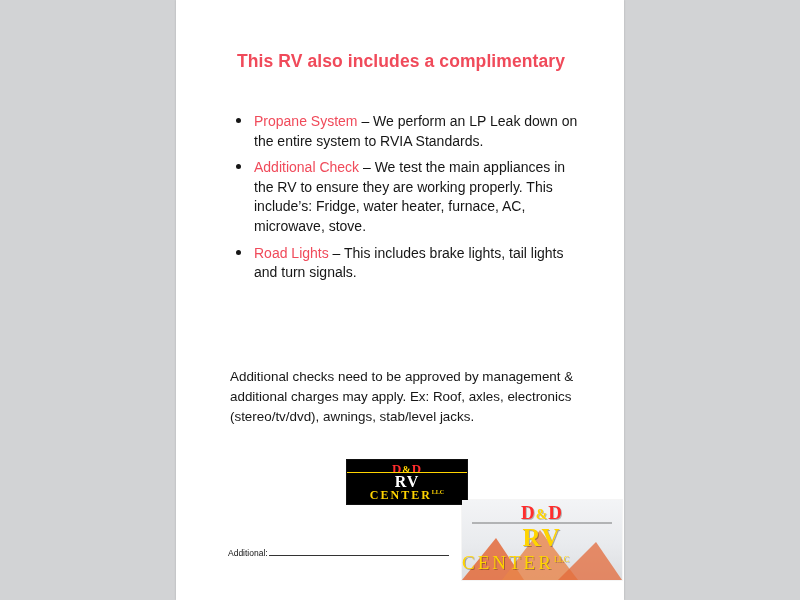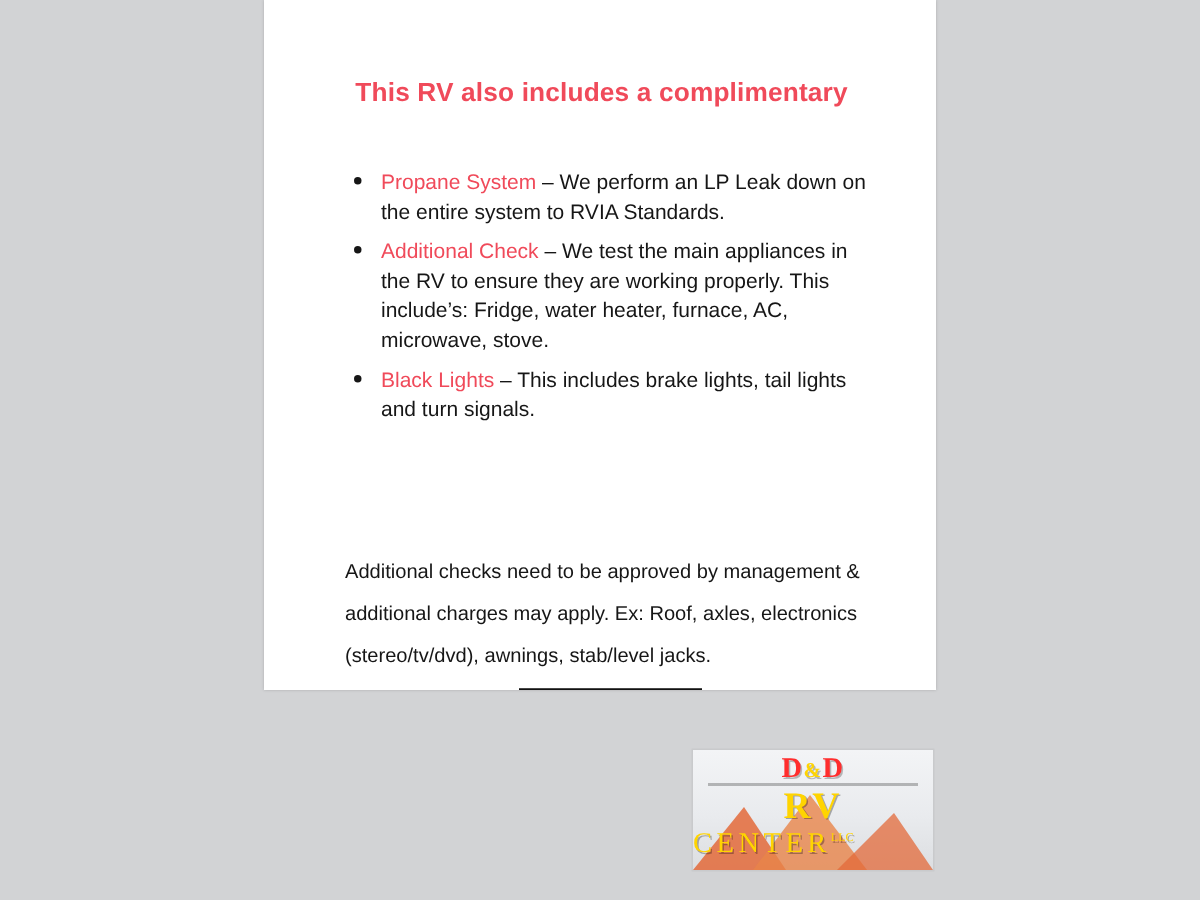--- a/index.html
+++ b/index.html
@@ -16,21 +16,21 @@
   #stage {
     position: relative;
     width: 800px;
     height: 600px;
   }
   #page {
     position: absolute;
     left: 176px;
     top: 0;
     width: 448px;
-    height: 460px;
+    height: 600px;
     background: #ffffff;
     box-shadow: 0 0 2px rgba(0,0,0,0.18);
     overflow: hidden;
   }
   .doc-inner {
     position: absolute;
     left: 0; top: 0;
     width: 448px;
     height: 600px;
   }
@@ -73,21 +73,21 @@
   }
   .bullet-item .term {
     color: #f04a5a;
   }
   .note {
     position: absolute;
     left: 54px;
     top: 367px;
     width: 370px;
     font-size: 13.4px;
-    line-height: 28px;
+    line-height: 20px;
     color: #161616;
   }
   .logo-main {
     position: absolute;
     left: 170px;
     top: 459px;
     width: 120px;
     height: 44px;
     background: #000000;
     border: 1px solid #111;
@@ -245,21 +245,21 @@
         </div>
 
         <div class="bullet-item">
           <span class="dot"></span>
           <span class="term">Additional Check</span><span> – We test the main appliances in the RV to ensure they are working properly. This include’s: Fridge, water heater, furnace, AC, microwave, stove.</span>
         </div>
 
 
         <div class="bullet-item">
           <span class="dot"></span>
-          <span class="term">Black Lights</span><span> – This includes brake lights, tail lights and turn signals.</span>
+          <span class="term">Road Lights</span><span> – This includes brake lights, tail lights and turn signals.</span>
         </div>
 
       </div>
 
       <div class="note">Additional checks need to be approved by management &amp; additional charges may apply. Ex: Roof, axles, electronics (stereo/tv/dvd), awnings, stab/level jacks.</div>
 
       <div class="logo-main">
         <div class="dd"><span>D</span><span class="mid">&amp;</span><span>D</span></div>
         <div class="stripe"></div>
         <div class="rv">RV</div>

